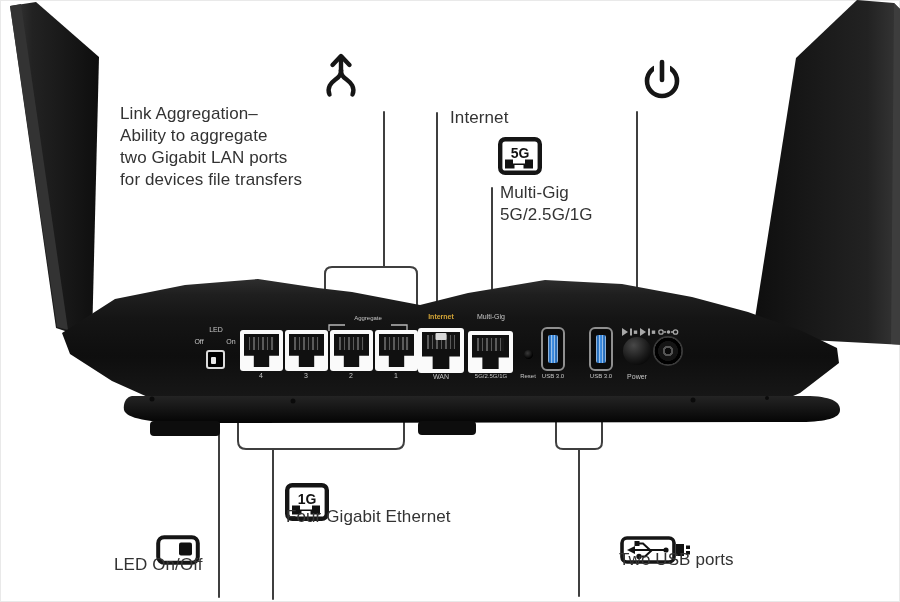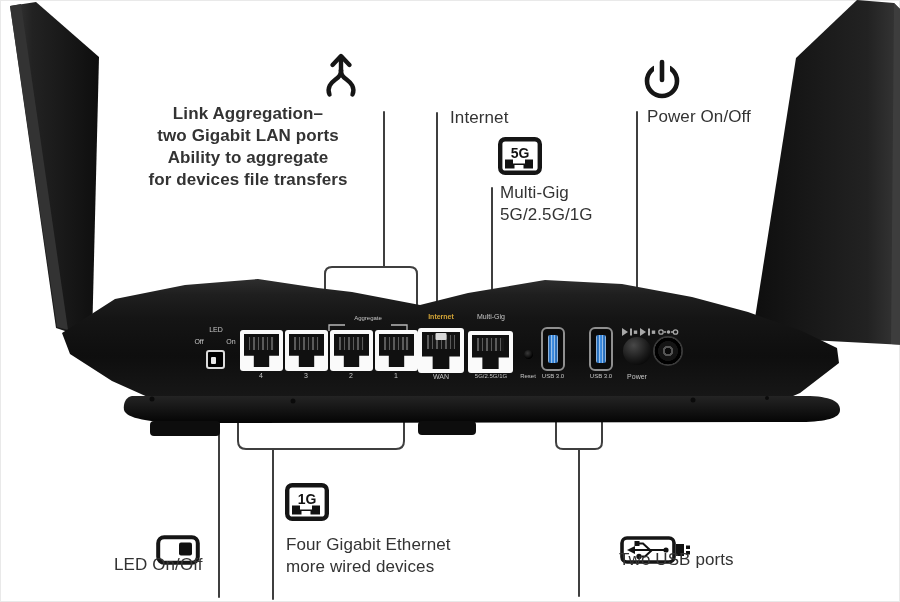--- a/index.html
+++ b/index.html
@@ -3,21 +3,21 @@
 <meta charset="utf-8">
 <style>
   html,body{margin:0;padding:0;background:#fff;}
   #canvas{position:relative;width:900px;height:602px;background:#ffffff;overflow:hidden;
           font-family:"Liberation Sans",sans-serif;box-shadow:inset 0 0 0 1px #e9e9e9;}
   svg{display:block;}
   #scene{position:absolute;left:0;top:0;z-index:1;}
   .ov{position:absolute;z-index:2;}
   
   .ann{position:absolute;z-index:3;font-size:17px;line-height:22px;color:#333;letter-spacing:.1px;}
-  .ann.right{text-align:center;font-weight:bold;}
+  .ann.right{text-align:left;}
   
   .sk{position:absolute;z-index:3;font-size:7px;color:#c6c6c6;transform:translateX(-50%);white-space:nowrap;}
   .sk.sm{font-size:6px;}
   .sk.yellow{color:#d4a537;font-weight:bold;}
   
   .port{position:absolute;background:#fafafa;border-radius:3px;}
   .jack{position:absolute;inset:4px;background:#101010;
         clip-path:polygon(0 0,100% 0,100% 66%,72% 66%,72% 100%,28% 100%,28% 66%,0 66%);}
   .pins{position:absolute;left:5px;right:5px;top:3px;height:38%;
         background:repeating-linear-gradient(90deg,#5a5a5a 0 1.5px,#161616 1.5px 4.5px);}
@@ -235,36 +235,34 @@
       <path d="M32,19 L25,25.5 H21.5"></path>
     </g>
     <path d="M7,19 l8,-4 v8 z" fill="#111"></path>
     <circle cx="46" cy="19" r="2.6" fill="#111"></circle>
     <rect x="14.5" y="10" width="5" height="5" fill="#111"></rect>
     <circle cx="19" cy="25.5" r="2.7" fill="#111"></circle>
   </svg>
 
   <div class="ann right" style="left:120px;top:103px;width:256px">
     <div>Link Aggregation–</div>
+    <div>Ability to aggregate</div>
     <div>two Gigabit LAN ports</div>
-    <div>Ability to aggregate</div>
     <div>for devices file transfers</div>
   </div>
 
   <div class="ann" style="left:450px;top:107px">Internet</div>
 
   <div class="ann" style="left:500px;top:182px">
     <div>Multi-Gig</div>
     <div>5G/2.5G/1G</div>
   </div>
 
-  <div class="ann" style="left:647px;top:106px">Power On/Off</div>
 
   <div class="ann" style="left:114px;top:554px">LED On/Off</div>
 
-  <div class="ann" style="left:286px;top:534px">
+  <div class="ann" style="left:286px;top:506px">
     <div>Four Gigabit Ethernet</div>
-    <div>more wired devices</div>
   </div>
 
   <div class="ann" style="left:619px;top:549px">Two USB ports</div>
 
 </div>
 
 </body></html>

